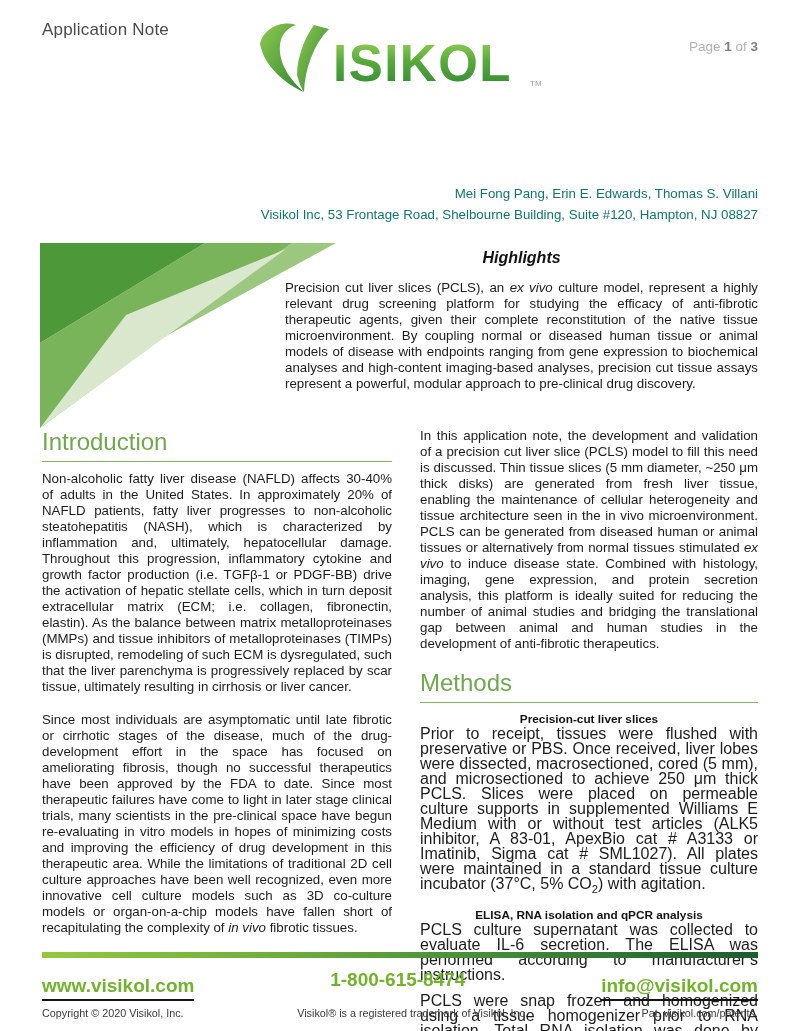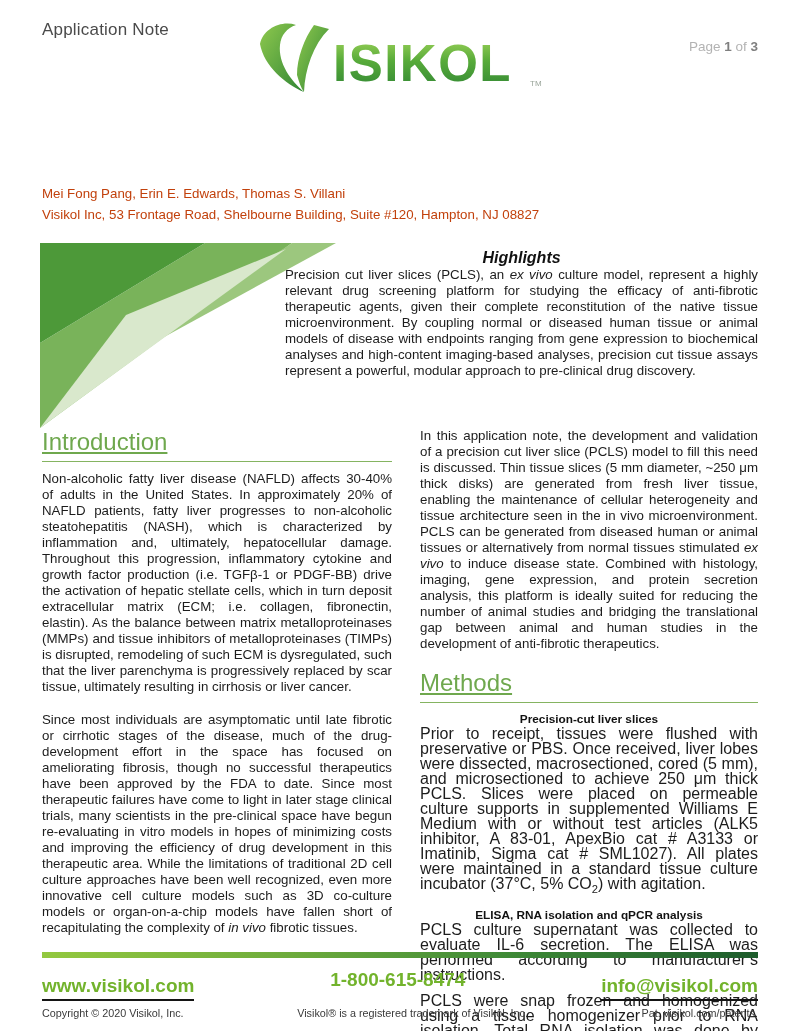--- a/index.html
+++ b/index.html
@@ -18,37 +18,37 @@
   .page-indicator b { color: #7f7f7f; font-weight: 700; }
 
   
   .logo-wrap { position: absolute; top: 20px; left: 50%; margin-left: -146px;
     width: 292px; height: 76px; }
 
   
   .doc-title { position: absolute; top: 97px; left: 42px; width: 716px;
     font-size: 27px; line-height: 46px; color: #4e8c3c; font-weight: 400; }
   .byline { position: absolute; top: 183px; left: 42px; width: 716px;
-    font-size: 13.3px; line-height: 21px; color: #c2410c; }
+    font-size: 13.3px; line-height: 21px; color: #0f766e; text-align: right; }
 
   
   .triangle-art { position: absolute; top: 243px; left: 40px; width: 296px; height: 185px; }
 
   
   .highlights { position: absolute; top: 249px; left: 285px; width: 473px; }
   .highlights-heading { font-size: 16px; font-weight: 700; font-style: italic;
-    color: #111; text-align: center; }
+    color: #111; text-align: center; margin-bottom: 13px; }
   .body-text { font-size: 13.3px; line-height: 16px; text-align: justify;
     color: #1c1c1c; }
 
   
   .col-left  { position: absolute; top: 428px; left: 42px;  width: 350px; }
   .col-right { position: absolute; top: 428px; left: 420px; width: 338px; }
   .section-heading { font-size: 24px; font-weight: 400; color: #6fa84e;
-    padding-bottom: 5px; border-bottom: 1.5px solid #85b461; margin-bottom: 9px; text-decoration: underline; }
+    padding-bottom: 5px; border-bottom: 1.5px solid #85b461; margin-bottom: 9px; }
   .para-gap { margin-bottom: 17px; }
   .methods-heading-gap { margin-top: 16px; }
 
   
   .methods-subhead { font-size: 11.8px; font-weight: 700; color: #111; margin-top: 2px; text-align: center; }
   .methods-text { font-size: 16px; line-height: 15px; text-align: justify;
     color: #1c1c1c; margin-bottom: 11px; }
   sub { font-size: 70%; }
 
   

